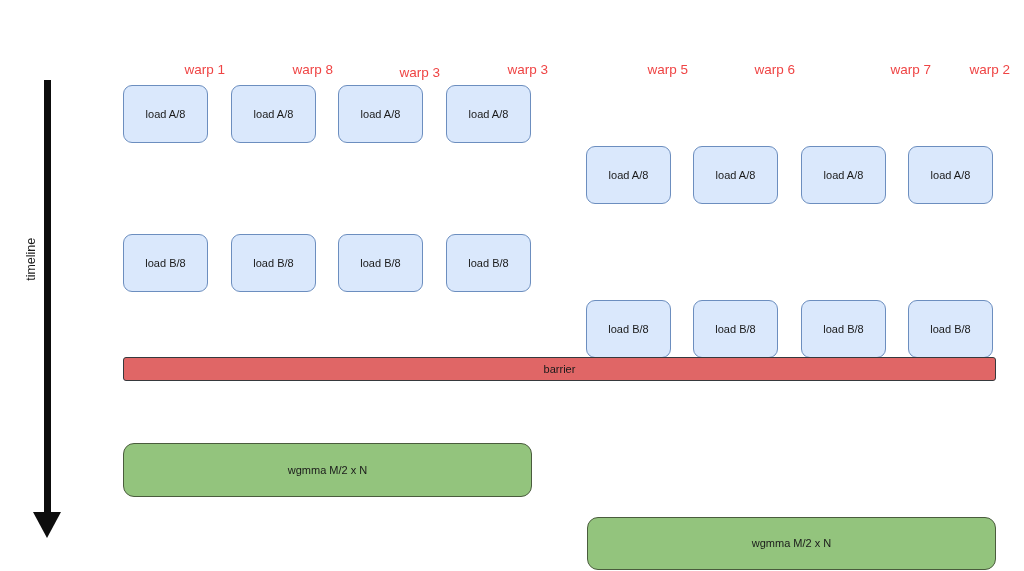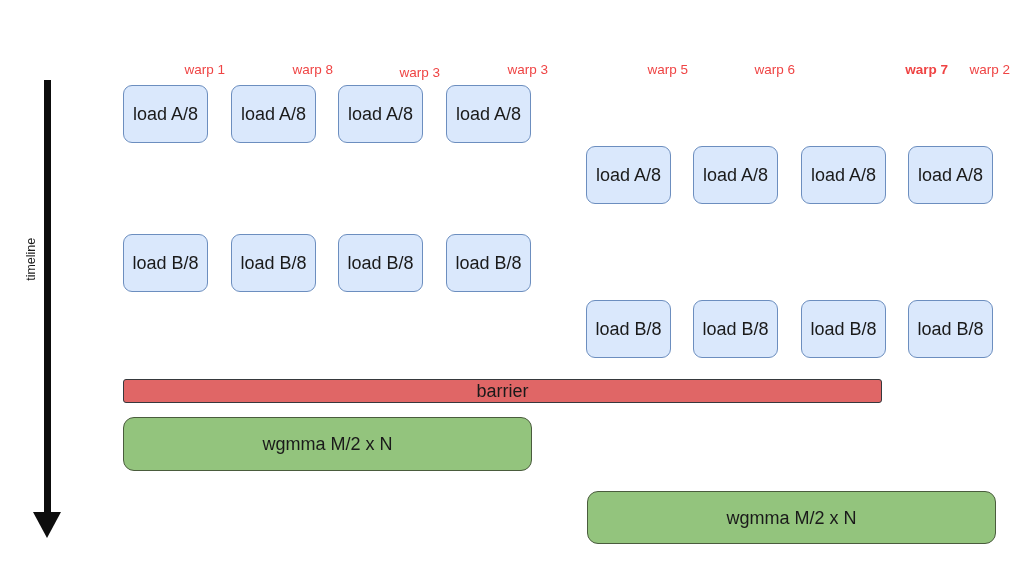--- a/index.html
+++ b/index.html
@@ -64,21 +64,21 @@
     line-height: 1;
   }
 
   
   .node {
     position: absolute;
     box-sizing: border-box;
     display: flex;
     align-items: center;
     justify-content: center;
-    font-size: 18px;
+    font-size: 11px;
     color: #1a1a1a;
     white-space: nowrap;
     line-height: 1;
   }
 
   .node.load {
     background: #dae8fc;
     border: 1.4px solid #6c8ebf;
     border-radius: 9px;
   }
@@ -86,59 +86,60 @@
   .node.barrier {
     background: #e06666;
     border: 1.4px solid #36393d;
     border-radius: 3px;
   }
 
   .node.wgmma {
     background: #93c47d;
     border: 1.4px solid #4a5c3d;
     border-radius: 11px;
+    margin-top: 26px;
   }
 </style>
 </head>
 <body>
 
 <div id="canvas">
 
   <div>
     <div class="timeline-axis"></div>
     <div class="timeline-arrowhead"></div>
     <div class="timeline-label">timeline</div>
   </div>
 
   <div id="headers-layer">
       <div class="warp-header" style="left: 105px; top: 27px; width: 120px;">warp 1</div>
       <div class="warp-header" style="left: 213px; top: 27px; width: 120px;">warp 8</div>
       <div class="warp-header" style="left: 320px; top: 30px; width: 120px;">warp 3</div>
       <div class="warp-header" style="left: 428px; top: 27px; width: 120px;">warp 3</div>
       <div class="warp-header" style="left: 568px; top: 27px; width: 120px;">warp 5</div>
       <div class="warp-header" style="left: 675px; top: 27px; width: 120px;">warp 6</div>
-      <div class="warp-header" style="left: 828px; top: 27px; width: 120px; font-weight: bold;">warp 7</div>
+      <div class="warp-header" style="left: 811px; top: 27px; width: 120px;">warp 7</div>
       <div class="warp-header" style="left: 890px; top: 27px; width: 120px;">warp 2</div>
     </div>
 
   <div id="nodes-layer">
       <div class="node load" style="left: 123px; top: 85px; width: 85px; height: 58px;">load A/8</div>
       <div class="node load" style="left: 231px; top: 85px; width: 85px; height: 58px;">load A/8</div>
       <div class="node load" style="left: 338px; top: 85px; width: 85px; height: 58px;">load A/8</div>
       <div class="node load" style="left: 446px; top: 85px; width: 85px; height: 58px;">load A/8</div>
       <div class="node load" style="left: 586px; top: 146px; width: 85px; height: 58px;">load A/8</div>
       <div class="node load" style="left: 693px; top: 146px; width: 85px; height: 58px;">load A/8</div>
       <div class="node load" style="left: 801px; top: 146px; width: 85px; height: 58px;">load A/8</div>
       <div class="node load" style="left: 908px; top: 146px; width: 85px; height: 58px;">load A/8</div>
       <div class="node load" style="left: 123px; top: 234px; width: 85px; height: 58px;">load B/8</div>
       <div class="node load" style="left: 231px; top: 234px; width: 85px; height: 58px;">load B/8</div>
       <div class="node load" style="left: 338px; top: 234px; width: 85px; height: 58px;">load B/8</div>
       <div class="node load" style="left: 446px; top: 234px; width: 85px; height: 58px;">load B/8</div>
       <div class="node load" style="left: 586px; top: 300px; width: 85px; height: 58px;">load B/8</div>
       <div class="node load" style="left: 693px; top: 300px; width: 85px; height: 58px;">load B/8</div>
       <div class="node load" style="left: 801px; top: 300px; width: 85px; height: 58px;">load B/8</div>
       <div class="node load" style="left: 908px; top: 300px; width: 85px; height: 58px;">load B/8</div>
-      <div class="node barrier" style="left: 123px; top: 379px; width: 759px; height: 24px;">barrier</div>
+      <div class="node barrier" style="left: 123px; top: 357px; width: 873px; height: 24px;">barrier</div>
       <div class="node wgmma" style="left: 123px; top: 417px; width: 409px; height: 54px;">wgmma M/2 x N</div>
       <div class="node wgmma" style="left: 587px; top: 491px; width: 409px; height: 53px;">wgmma M/2 x N</div>
     </div>
 
 </div>
 
 </body></html>

